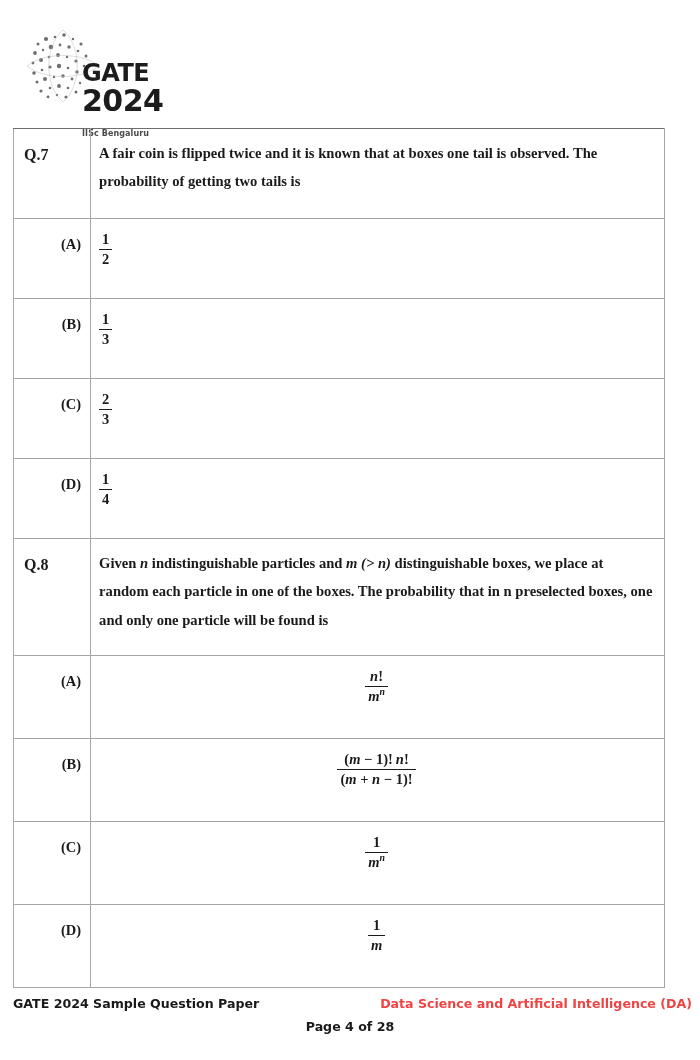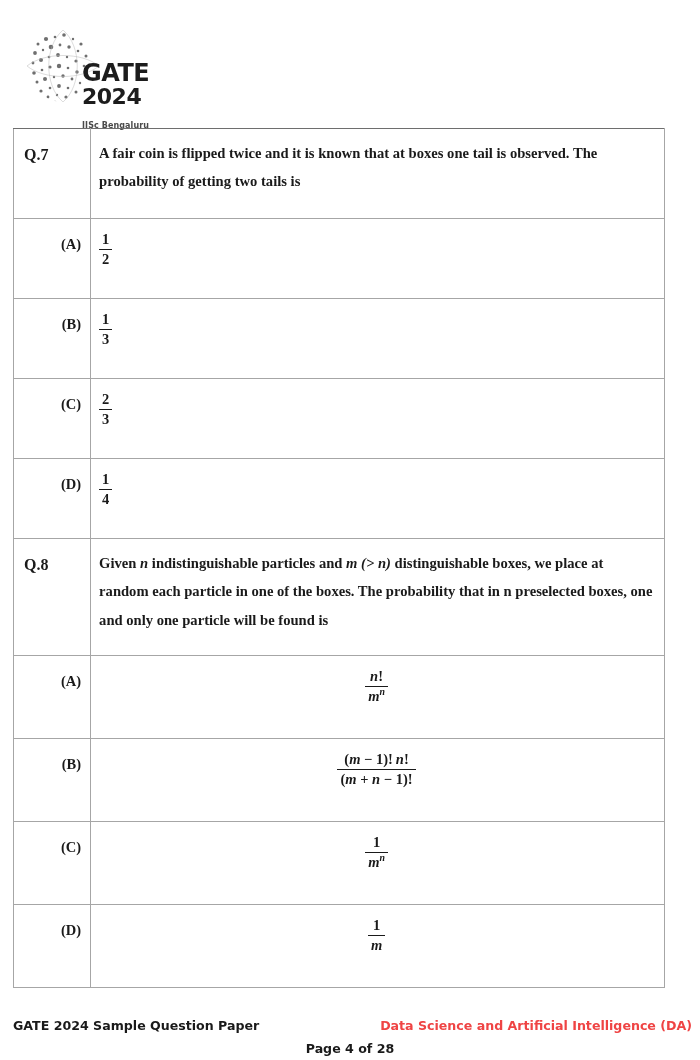--- a/index.html
+++ b/index.html
@@ -43,21 +43,21 @@
     width: 120px;
   }
   .logo-gate, .logo-year {
     font-family: "DejaVu Sans", sans-serif;
     font-weight: bold;
     color: #1c1c1c;
     letter-spacing: -0.5px;
     line-height: 0.98;
   }
   .logo-gate { font-size: 24px; margin-top: 28px; }
-  .logo-year { font-size: 22px; }
+  .logo-year { font-size: 30px; }
   .logo-inst {
     font-family: "DejaVu Sans", sans-serif;
     font-size: 8px;
     font-weight: bold;
     color: #4a4a4a;
     margin-top: 14px;
     letter-spacing: 0.1px;
   }
 
   
@@ -136,21 +136,20 @@
   .h-q8   { height: 116px; }
   .h-opt8 { height: 82px; }
 
   
   .footer {
     position: absolute;
     left: 0;
     top: 996px;
     width: 588px;
     font-family: "DejaVu Sans", sans-serif;
-    margin-top: 22px;
   }
   .footer-row {
     position: relative;
     width: 700px;
     height: 21px;
   }
   .footer-left {
     position: absolute;
     left: 13px; top: 0;
     font-size: 12.6px;

